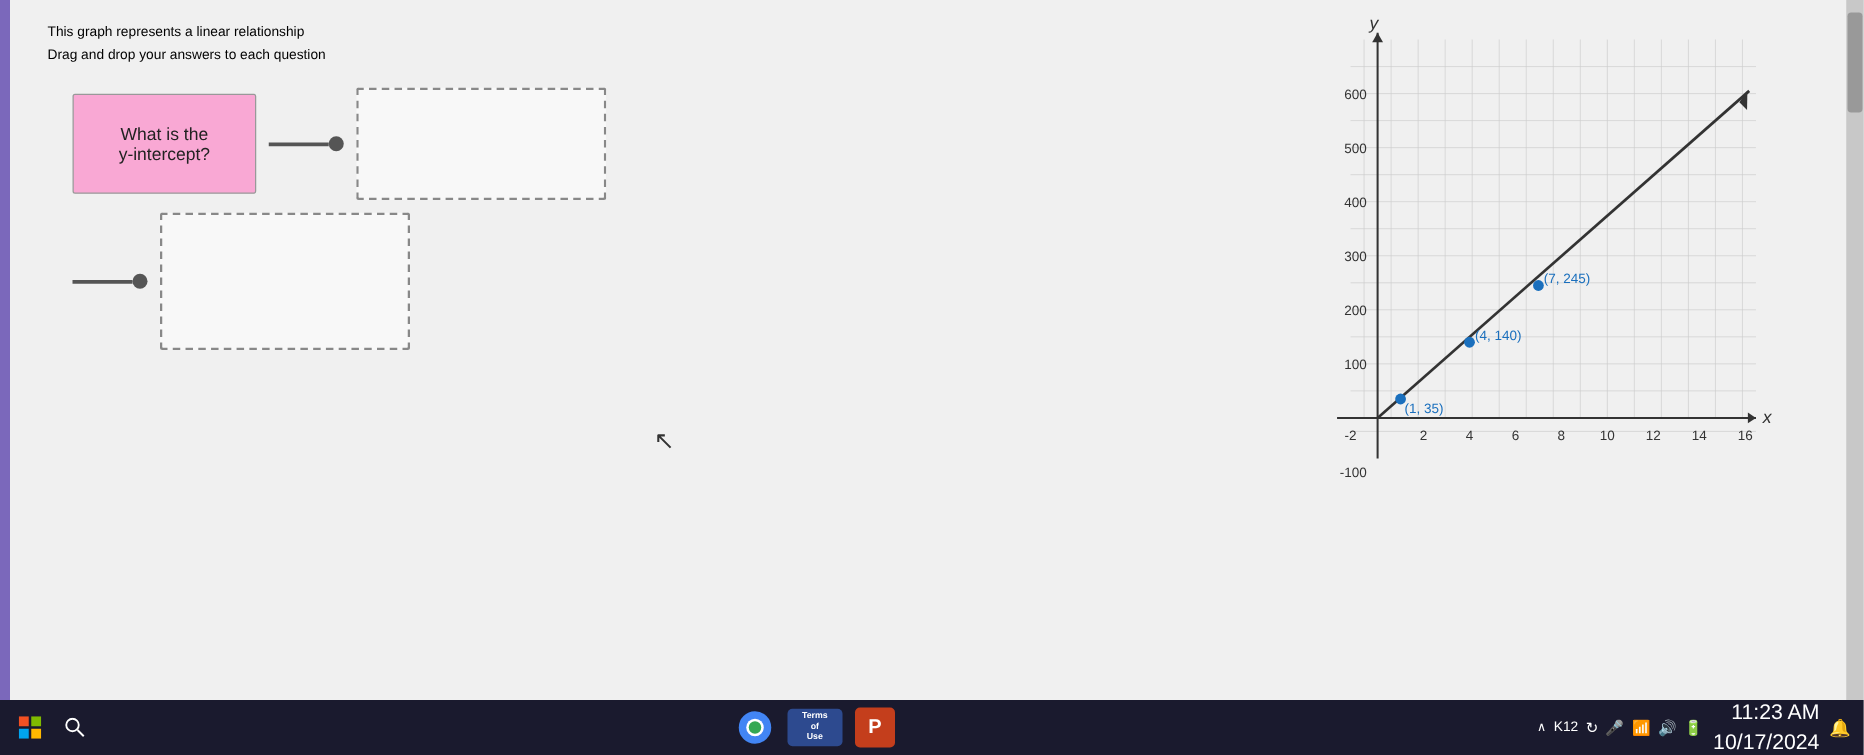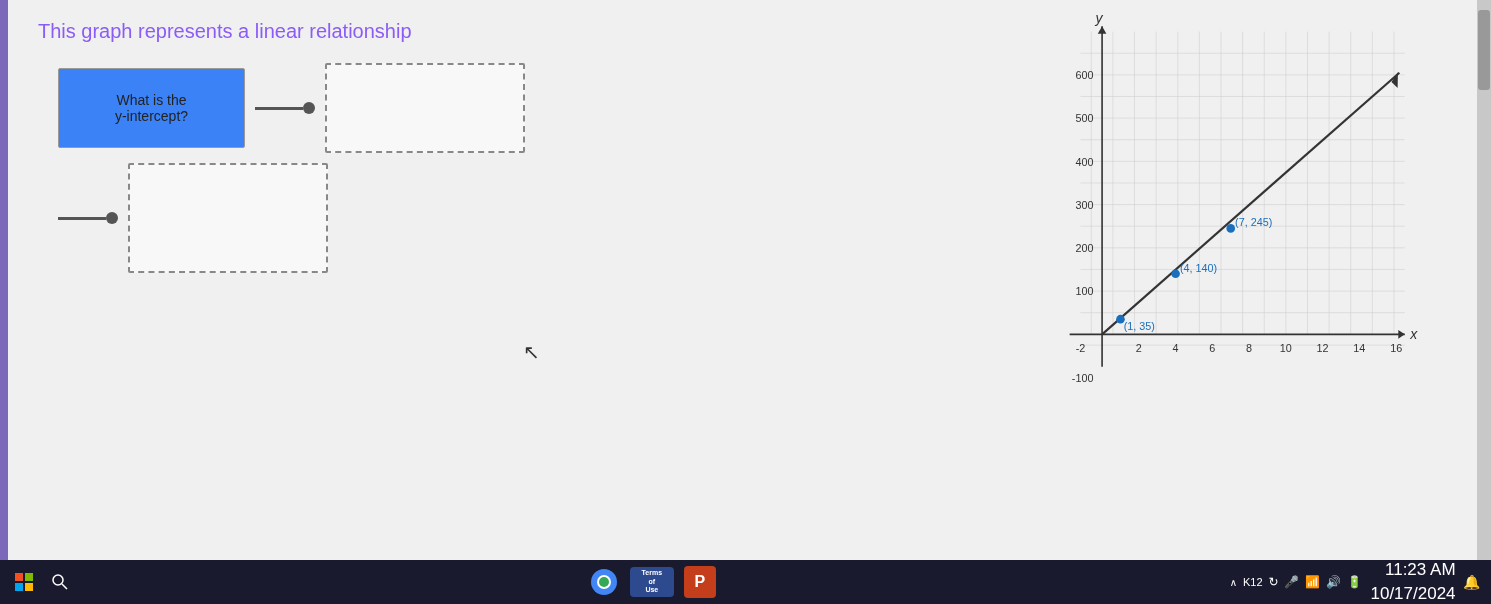--- a/index.html
+++ b/index.html
@@ -32,45 +32,45 @@
       flex: 1;
       padding: 20px 30px;
       position: relative;
     }
 
     .instructions {
       margin-bottom: 20px;
     }
 
     .instructions p {
-      font-size: 20px;
-      color: #8b5cf6;
+      font-size: 11px;
+      color: #000000;
       margin-bottom: 6px;
     }
 
     .questions-section {
       display: flex;
       flex-direction: column;
       gap: 10px;
       margin-left: 20px;
       margin-top: 20px;
     }
 
     .question-row {
       display: flex;
       flex-direction: row;
       align-items: center;
       gap: 10px;
     }
 
     .question-box {
-      width: 187px;
+      width: 147px;
       min-height: 80px;
       border: 1.5px solid #999;
-      background: #3b82f6;
+      background: #f9a8d4;
       display: flex;
       align-items: center;
       justify-content: center;
       text-align: center;
       font-size: 14px;
       color: #222;
       padding: 10px;
       border-radius: 2px;
     }
 
@@ -230,20 +230,21 @@
   </style>
 </head>
 <body>
 
 <div class="main-content">
   <div class="left-bar"></div>
 
   <div class="content-area">
     <div class="instructions">
       <p>This graph represents a linear relationship</p>
+      <p>Drag and drop your answers to each question</p>
     </div>
 
     <div class="questions-section">
 
       <div class="question-row">
         <div class="question-box">
           What is the<br>y-intercept?
         </div>
         <div class="connector">
           <div class="connector-line"></div>

